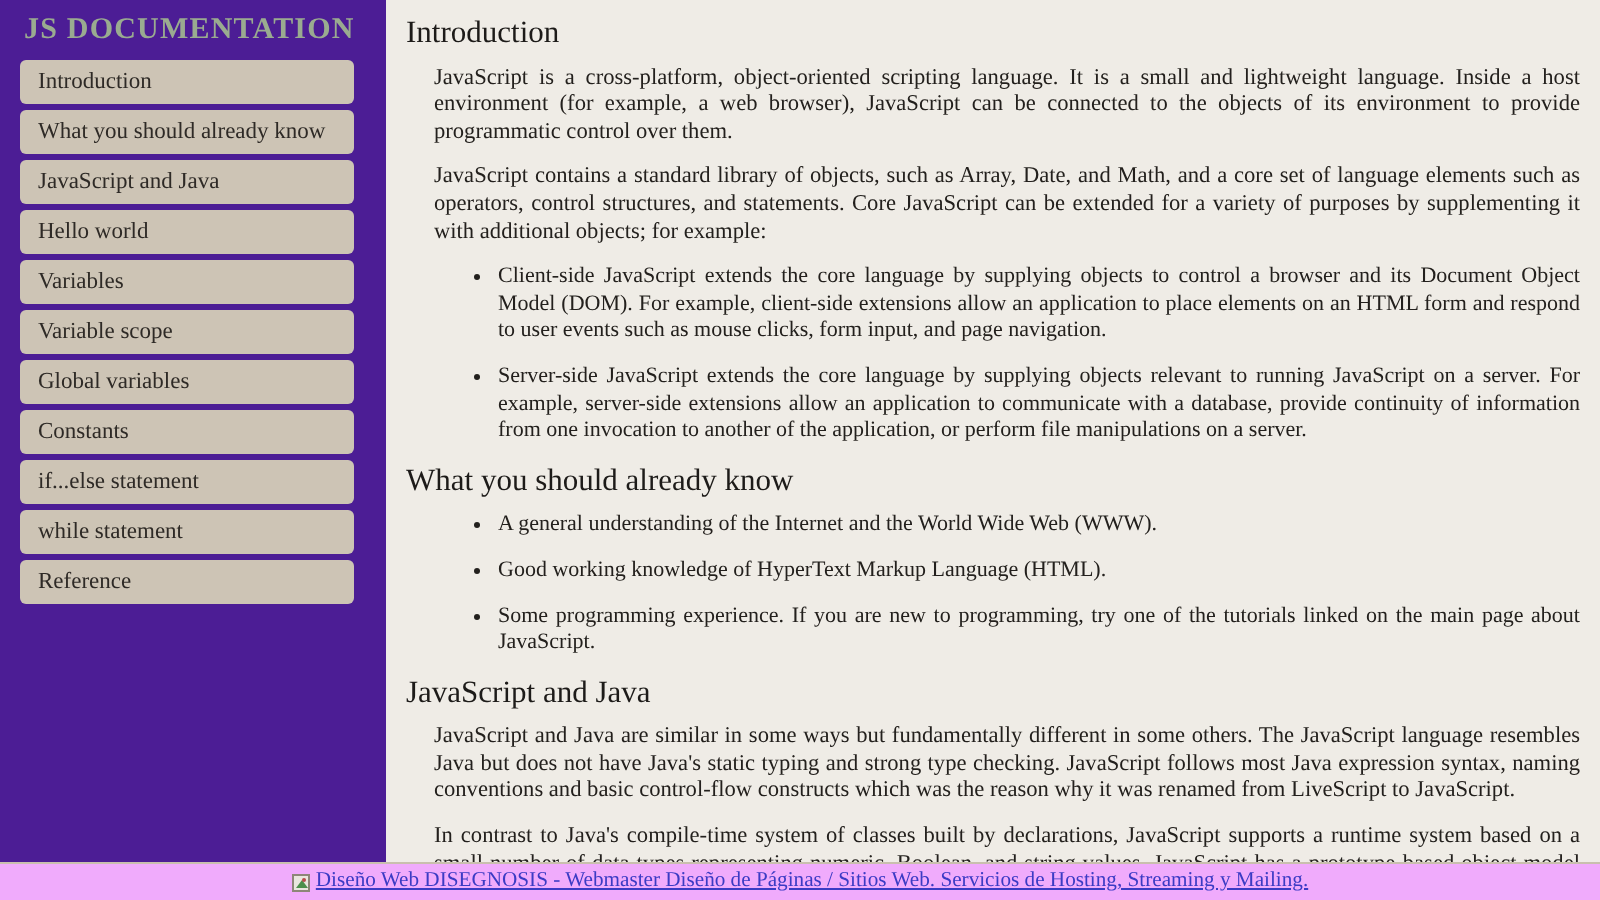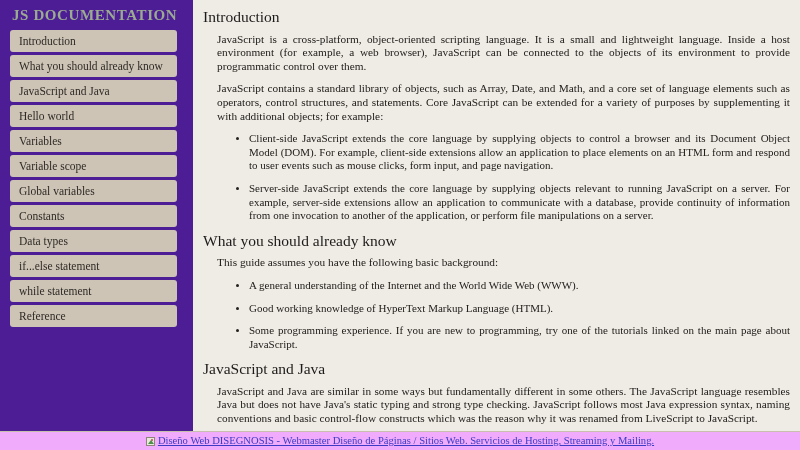--- a/index.html
+++ b/index.html
@@ -187,40 +187,38 @@
     <h1 class="sidebar-title">JS Documentation</h1>
     <ul class="nav-list">
         <li class="nav-item">Introduction</li>
         <li class="nav-item">What you should already know</li>
         <li class="nav-item">JavaScript and Java</li>
         <li class="nav-item">Hello world</li>
         <li class="nav-item">Variables</li>
         <li class="nav-item">Variable scope</li>
         <li class="nav-item">Global variables</li>
         <li class="nav-item">Constants</li>
-        <li class="nav-item">Data types</li>
         <li class="nav-item">if...else statement</li>
         <li class="nav-item">while statement</li>
         <li class="nav-item">Reference</li>
       </ul>
   </aside>
 
   <main class="content">
       <section>
         <h2>Introduction</h2>
         <p>JavaScript is a cross-platform, object-oriented scripting language. It is a small and lightweight language. Inside a host environment (for example, a web browser), JavaScript can be connected to the objects of its environment to provide programmatic control over them.</p>
         <p>JavaScript contains a standard library of objects, such as Array, Date, and Math, and a core set of language elements such as operators, control structures, and statements. Core JavaScript can be extended for a variety of purposes by supplementing it with additional objects; for example:</p>
         <ul>
           <li>Client-side JavaScript extends the core language by supplying objects to control a browser and its Document Object Model (DOM). For example, client-side extensions allow an application to place elements on an HTML form and respond to user events such as mouse clicks, form input, and page navigation.</li>
           <li>Server-side JavaScript extends the core language by supplying objects relevant to running JavaScript on a server. For example, server-side extensions allow an application to communicate with a database, provide continuity of information from one invocation to another of the application, or perform file manipulations on a server.</li>
         </ul>
       </section>
       <section>
         <h2>What you should already know</h2>
-        <p>This guide assumes you have the following basic background:</p>
         <ul>
           <li>A general understanding of the Internet and the World Wide Web (WWW).</li>
           <li>Good working knowledge of HyperText Markup Language (HTML).</li>
           <li>Some programming experience. If you are new to programming, try one of the tutorials linked on the main page about JavaScript.</li>
         </ul>
       </section>
       <section>
         <h2>JavaScript and Java</h2>
         <p>JavaScript and Java are similar in some ways but fundamentally different in some others. The JavaScript language resembles Java but does not have Java's static typing and strong type checking. JavaScript follows most Java expression syntax, naming conventions and basic control-flow constructs which was the reason why it was renamed from LiveScript to JavaScript.</p>
         <p>In contrast to Java's compile-time system of classes built by declarations, JavaScript supports a runtime system based on a small number of data types representing numeric, Boolean, and string values. JavaScript has a prototype-based object model instead of the more common class-based object model. The prototype-based model provides dynamic inheritance; that is, what is inherited can vary for individual objects. JavaScript also supports functions without any special declarative requirements. Functions can be properties of objects, executing as loosely typed methods.</p>

